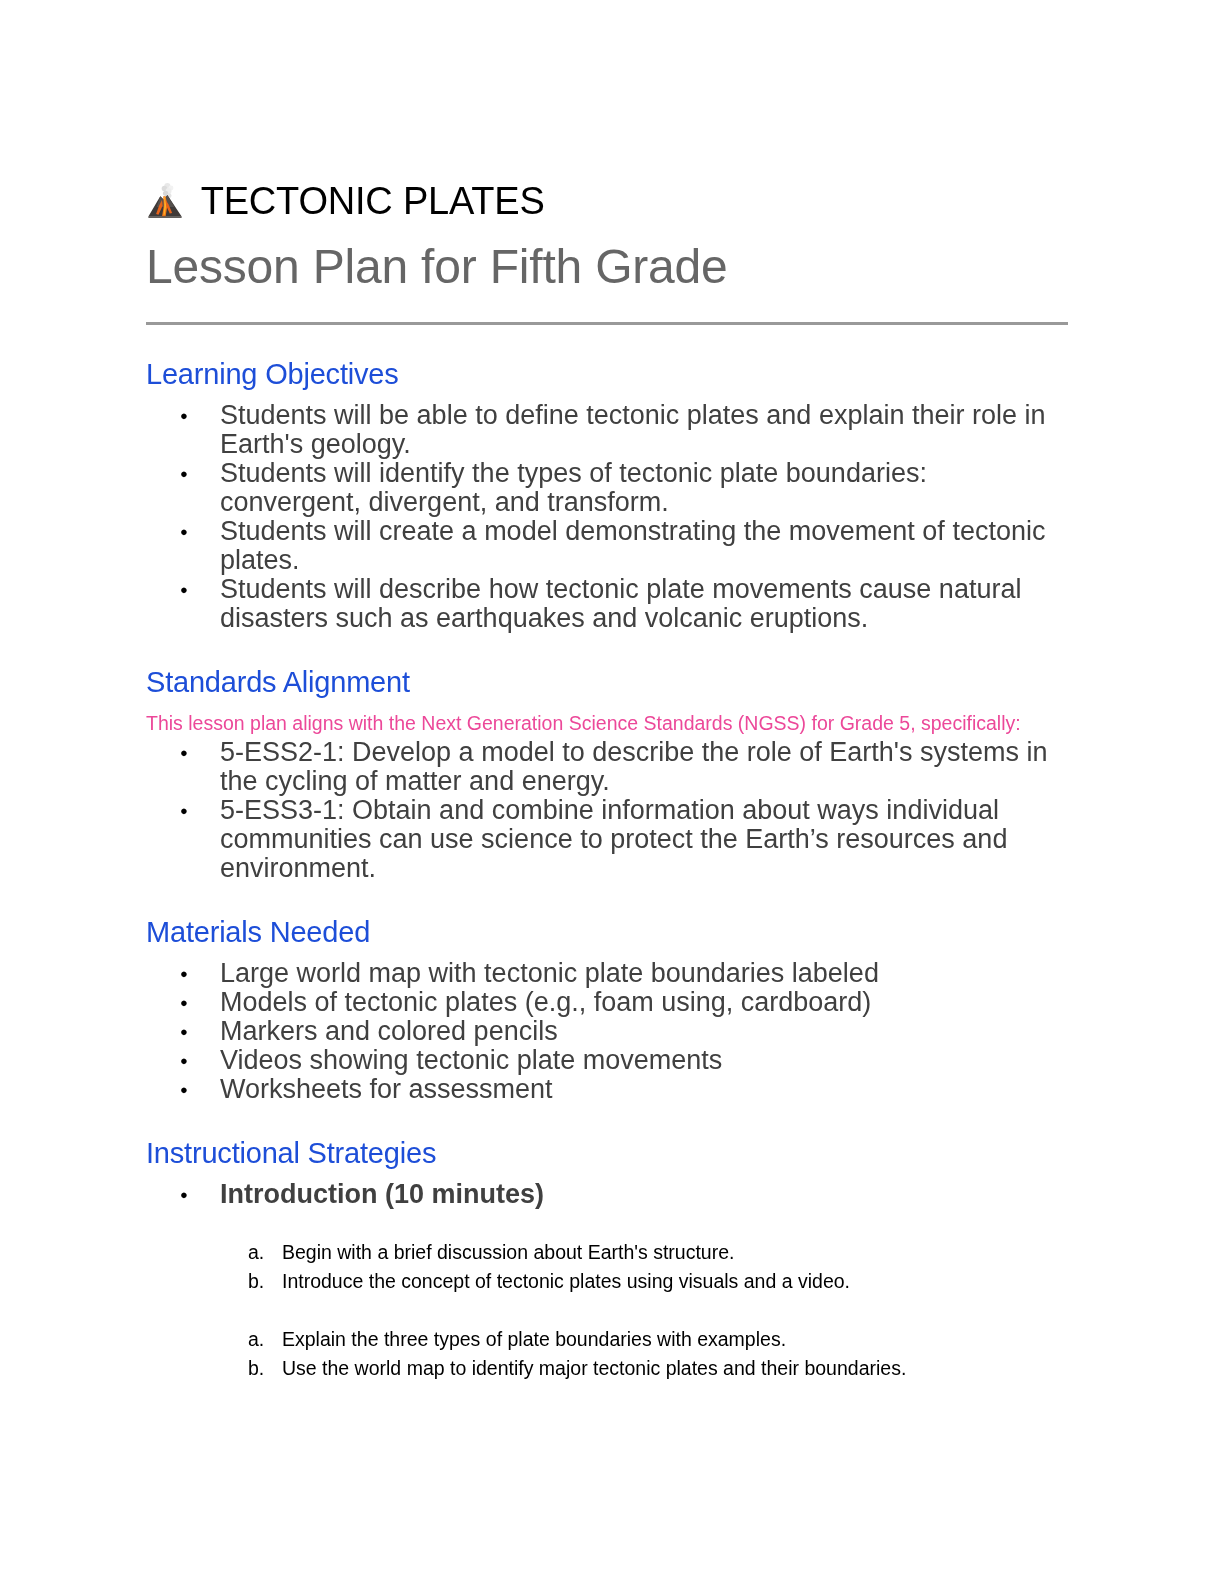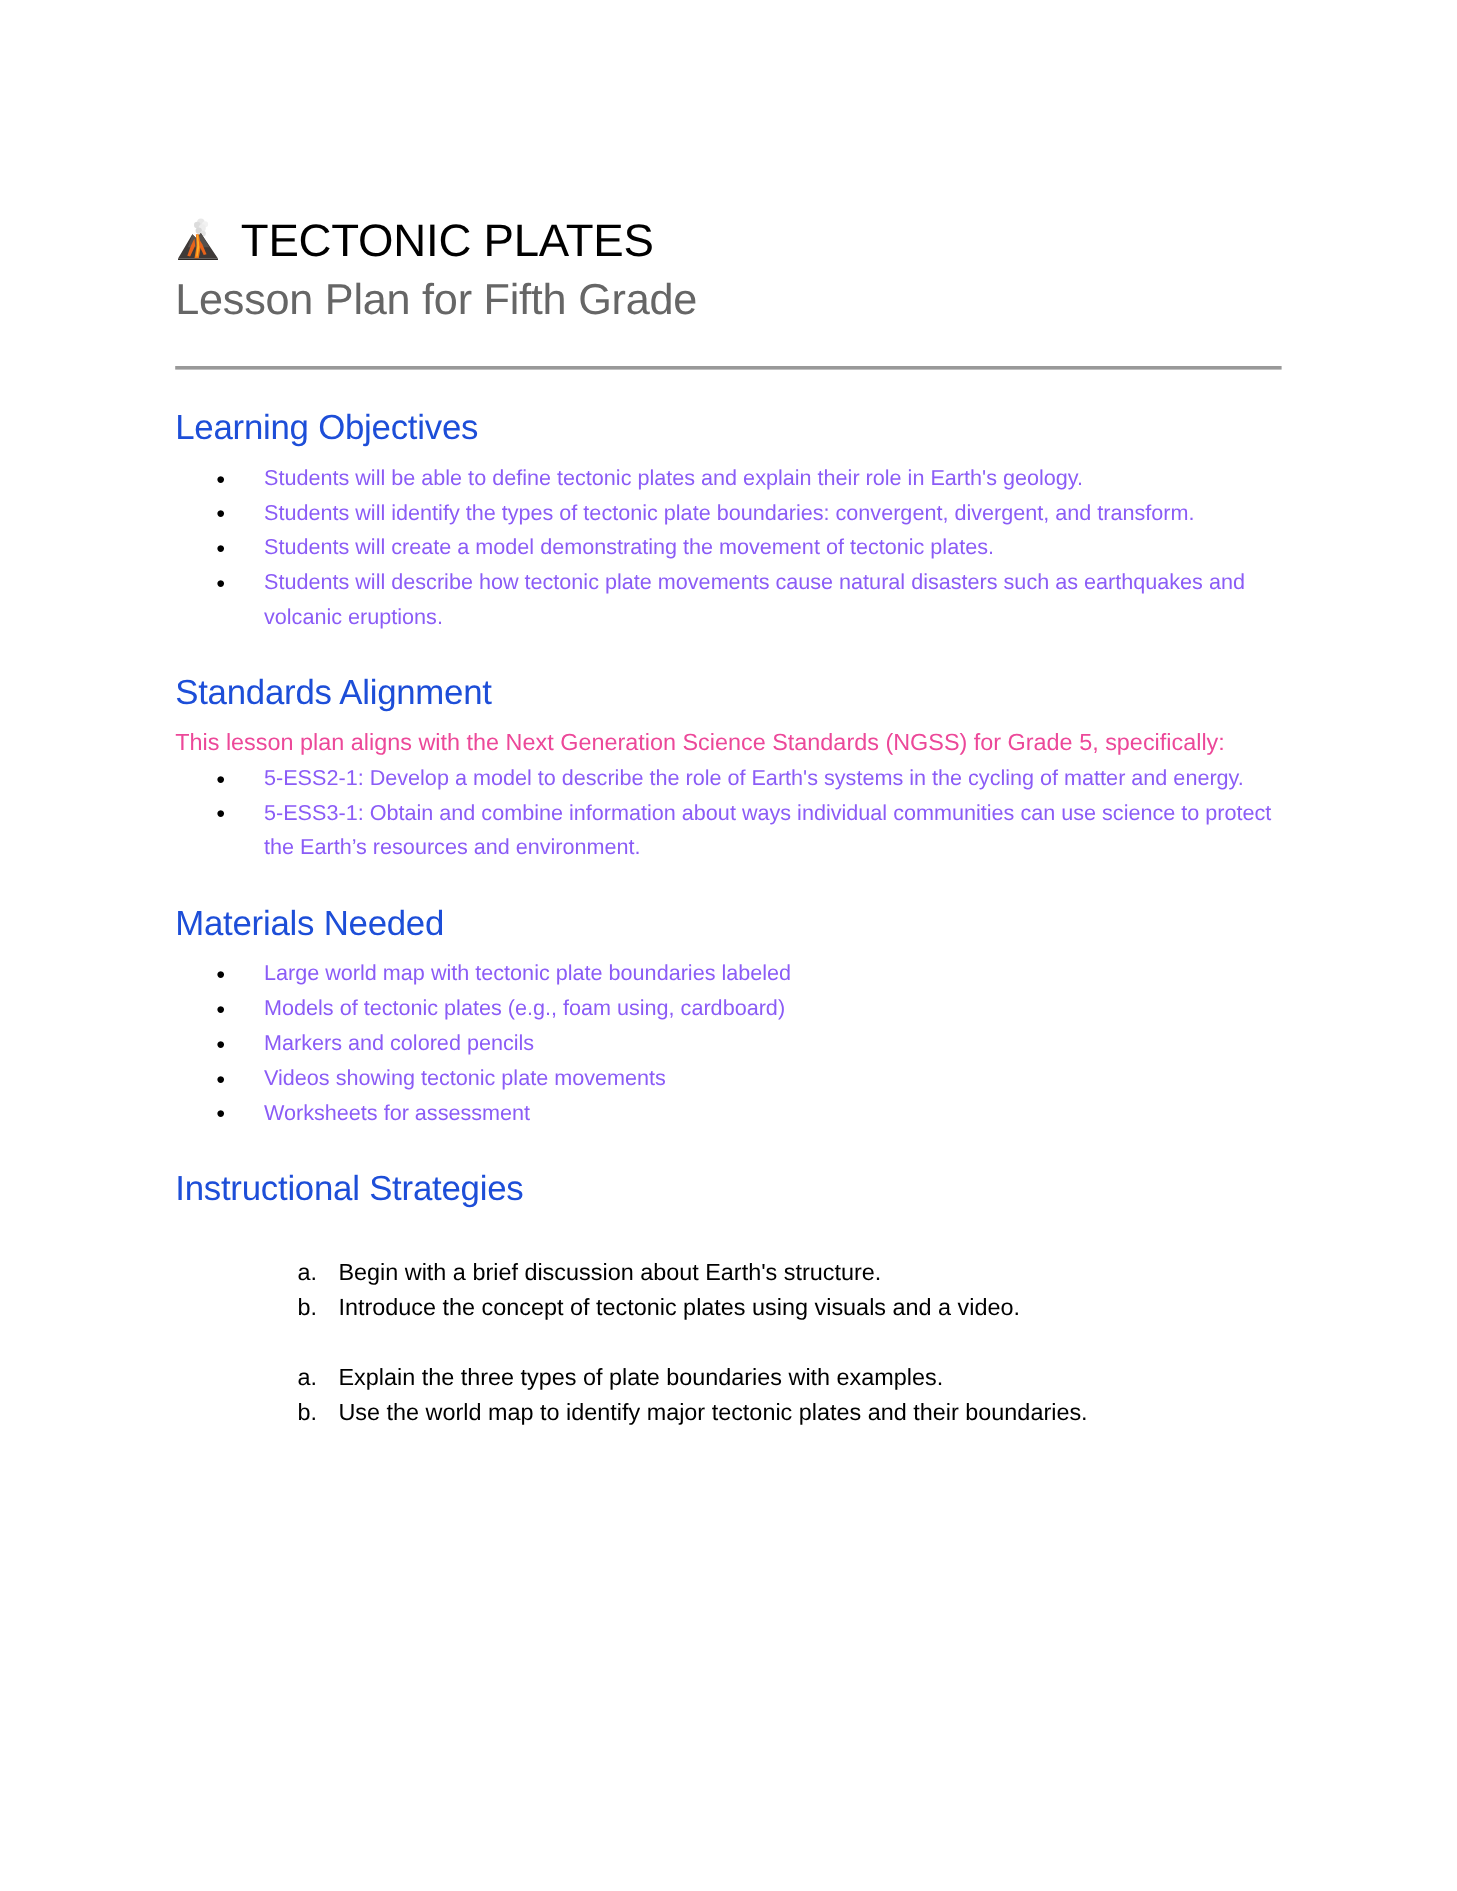--- a/index.html
+++ b/index.html
@@ -42,26 +42,26 @@
   }
   .title-emoji {
     display: inline-block;
     width: 38px;
     height: 38px;
     vertical-align: -6px;
     margin-right: 7px;
   }
   .title-emoji svg { display: block; }
   .doc-subtitle {
-    font-size: 36px;
+    font-size: 48px;
     line-height: 46px;
     font-weight: 400;
     color: #666666;
     letter-spacing: -0.2px;
-    margin-top: 3px;
+    margin-top: 20px;
   }
   .rule {
     height: 3px;
     background: #999999;
     margin-top: 32px;
     width: 922px;
   }
 
   
   .section { margin-top: 0; }
@@ -81,23 +81,23 @@
   }
 
   
   ul.bullets {
     list-style: none;
     margin: 0;
     padding: 0;
   }
   ul.bullets > li {
     position: relative;
-    font-size: 18px;
-    line-height: 29px;
-    color: #8b5cf6;
+    font-size: 27px;
+    line-height: 29px;
+    color: #404040;
     padding-left: 74px;
     margin: 0;
   }
   ul.bullets > li::before {
     content: "\25CF";
     position: absolute;
     left: 34px;
     top: 0;
     font-size: 13px;
     line-height: 29px;
@@ -196,20 +196,23 @@
         <li>Models of tectonic plates (e.g., foam using, cardboard)</li>
         <li>Markers and colored pencils</li>
         <li>Videos showing tectonic plate movements</li>
         <li>Worksheets for assessment</li>
       </ul>
     </div>
 
     <div class="section">
       <h2 class="section-heading">Instructional Strategies</h2>
 
+      <ul class="bullets">
+        <li class="bold-item">Introduction (10 minutes)</li>
+      </ul>
       <div class="sub-gap"></div>
       <ol class="letters">
         <li>
           <span class="marker">a.</span>
           <span>Begin with a brief discussion about Earth's structure.</span>
         </li>
         <li>
           <span class="marker">b.</span>
           <span>Introduce the concept of tectonic plates using visuals and a video.</span>
         </li>

